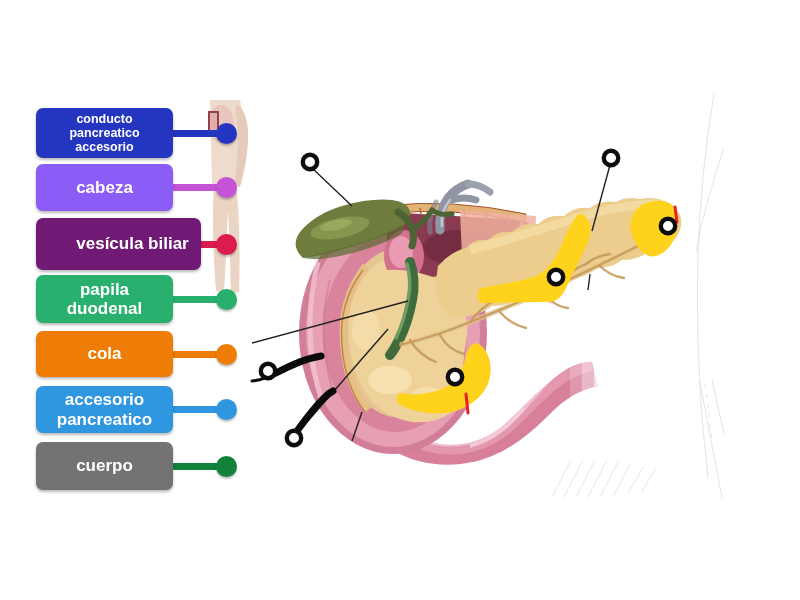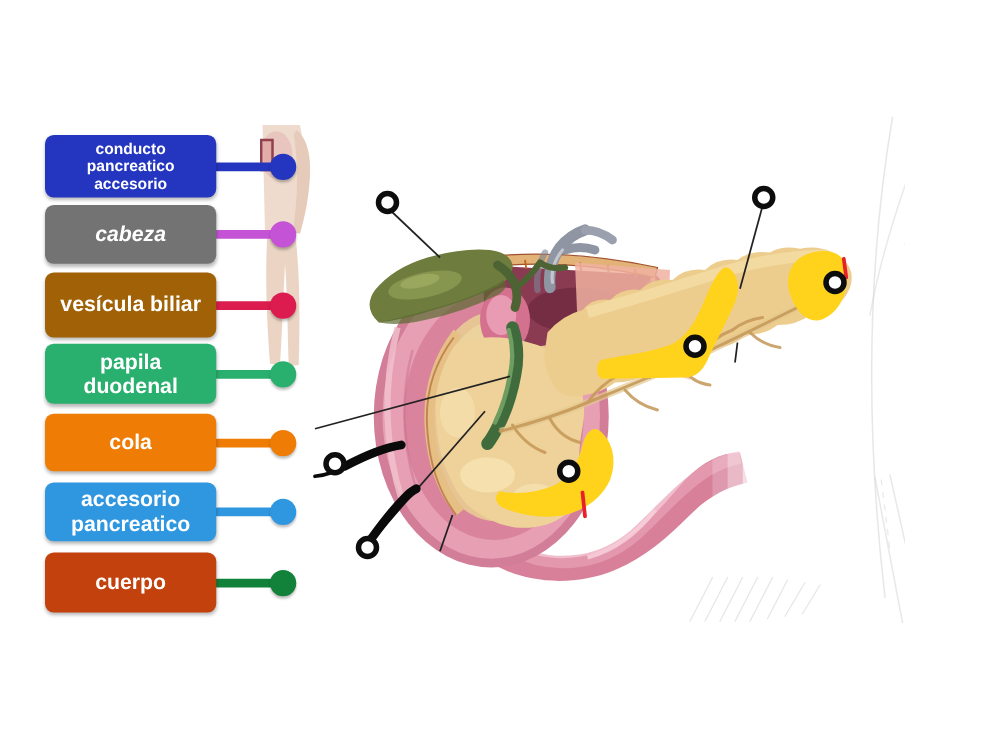--- a/index.html
+++ b/index.html
@@ -176,29 +176,29 @@
   <div class="chip small" style="top:108px;height:50px">
     <div class="chip-stub" style="background-color: rgb(36, 54, 192);"></div>
     <div class="chip-box" style="background-color: rgb(36, 54, 192);">
         <span>conducto pancreatico accesorio</span>
       </div>
     <div class="chip-dot" style="background-color: rgb(36, 54, 192);"></div>
   </div>
 
   <div class="chip" style="top:164px;height:47px">
     <div class="chip-stub" style="background-color: rgb(197, 83, 214);"></div>
-    <div class="chip-box" style="background-color: #737373; font-style: italic;">
+    <div class="chip-box" style="background-color: #8b5cf6;">
         <span>cabeza</span>
       </div>
     <div class="chip-dot" style="background-color: rgb(197, 83, 214);"></div>
   </div>
 
   <div class="chip" style="top:218px;height:52px">
     <div class="chip-stub" style="background-color: rgb(220, 27, 78);"></div>
-    <div class="chip-box" style="background-color: #a16207;">
+    <div class="chip-box" style="background-color: #701a75; padding-left: 28px;">
         <span>vesícula biliar</span>
       </div>
     <div class="chip-dot" style="background-color: rgb(220, 27, 78);"></div>
   </div>
 
   <div class="chip" style="top:331px;height:46px">
     <div class="chip-stub" style="background-color: rgb(238, 124, 5);"></div>
     <div class="chip-box" style="background-color: rgb(238, 124, 5);">
         <span>cola</span>
       </div>
@@ -216,19 +216,19 @@
   <div class="chip" style="top:386px;height:47px">
     <div class="chip-stub" style="background-color: rgb(47, 151, 224);"></div>
     <div class="chip-box" style="background-color: rgb(47, 151, 224);">
         <span>accesorio pancreatico</span>
       </div>
     <div class="chip-dot" style="background-color: rgb(47, 151, 224);"></div>
   </div>
 
   <div class="chip" style="top:442px;height:48px">
     <div class="chip-stub" style="background-color: rgb(18, 129, 58);"></div>
-    <div class="chip-box" style="background-color: #c2410c;">
+    <div class="chip-box" style="background-color: #737373;">
         <span>cuerpo</span>
       </div>
     <div class="chip-dot" style="background-color: rgb(18, 129, 58);"></div>
   </div>
 
 </div>
 
 </body></html>

